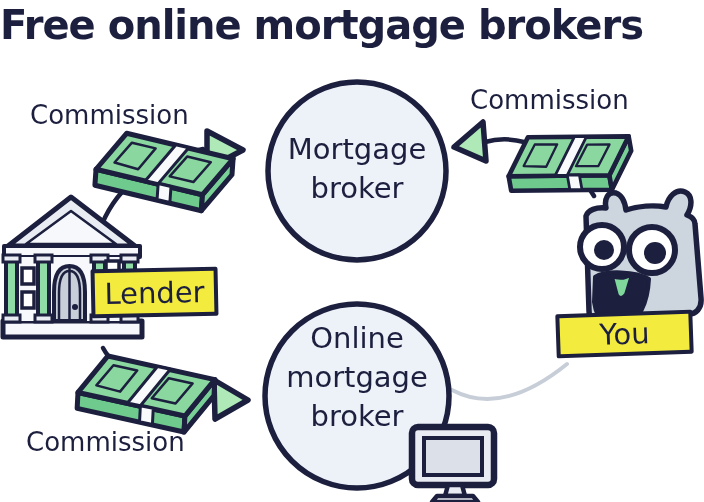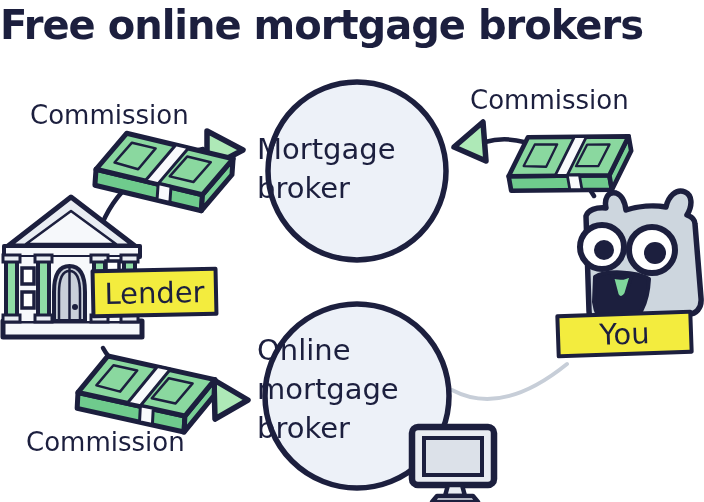--- a/index.html
+++ b/index.html
@@ -13,24 +13,24 @@
   .txt{position:absolute;color:#1c1f3e;line-height:1.1;}
   .page-title{
     left:0;top:3px;width:615px;text-align:center;
     font-size:40px;font-weight:600;letter-spacing:-1px;white-space:nowrap;
   }
   .commission{font-size:26px;font-weight:500;white-space:nowrap;}
   .comm-tl{left:30px;top:101px;width:180px;}
   .comm-tr{left:470px;top:86px;width:185px;}
   .comm-bl{left:26px;top:428px;width:180px;}
   .circle-label{
-    font-size:29px;font-weight:500;line-height:39px;
+    text-align:center;font-size:29px;font-weight:500;line-height:39px;
   }
   .circle-label-top{left:257px;top:130px;width:200px;}
-  .circle-label-bottom{left:257px;top:331px;width:200px;}
+  .circle-label-bottom{left:257px;top:319px;width:200px;}
   .label-box{
     position:absolute;display:flex;align-items:center;justify-content:center;
     background:#f3ec3e;border:4px solid #1c1f3e;border-radius:2px;
     font-size:29px;font-weight:500;color:#1c1f3e;box-sizing:border-box;
   }
   .label-lender{left:91px;top:268px;width:127px;height:49px;transform:rotate(-1.2deg);}
   .label-you{left:556px;top:312px;width:137px;height:44px;transform:rotate(-2deg);}
 </style>
 </head>
 <body>

